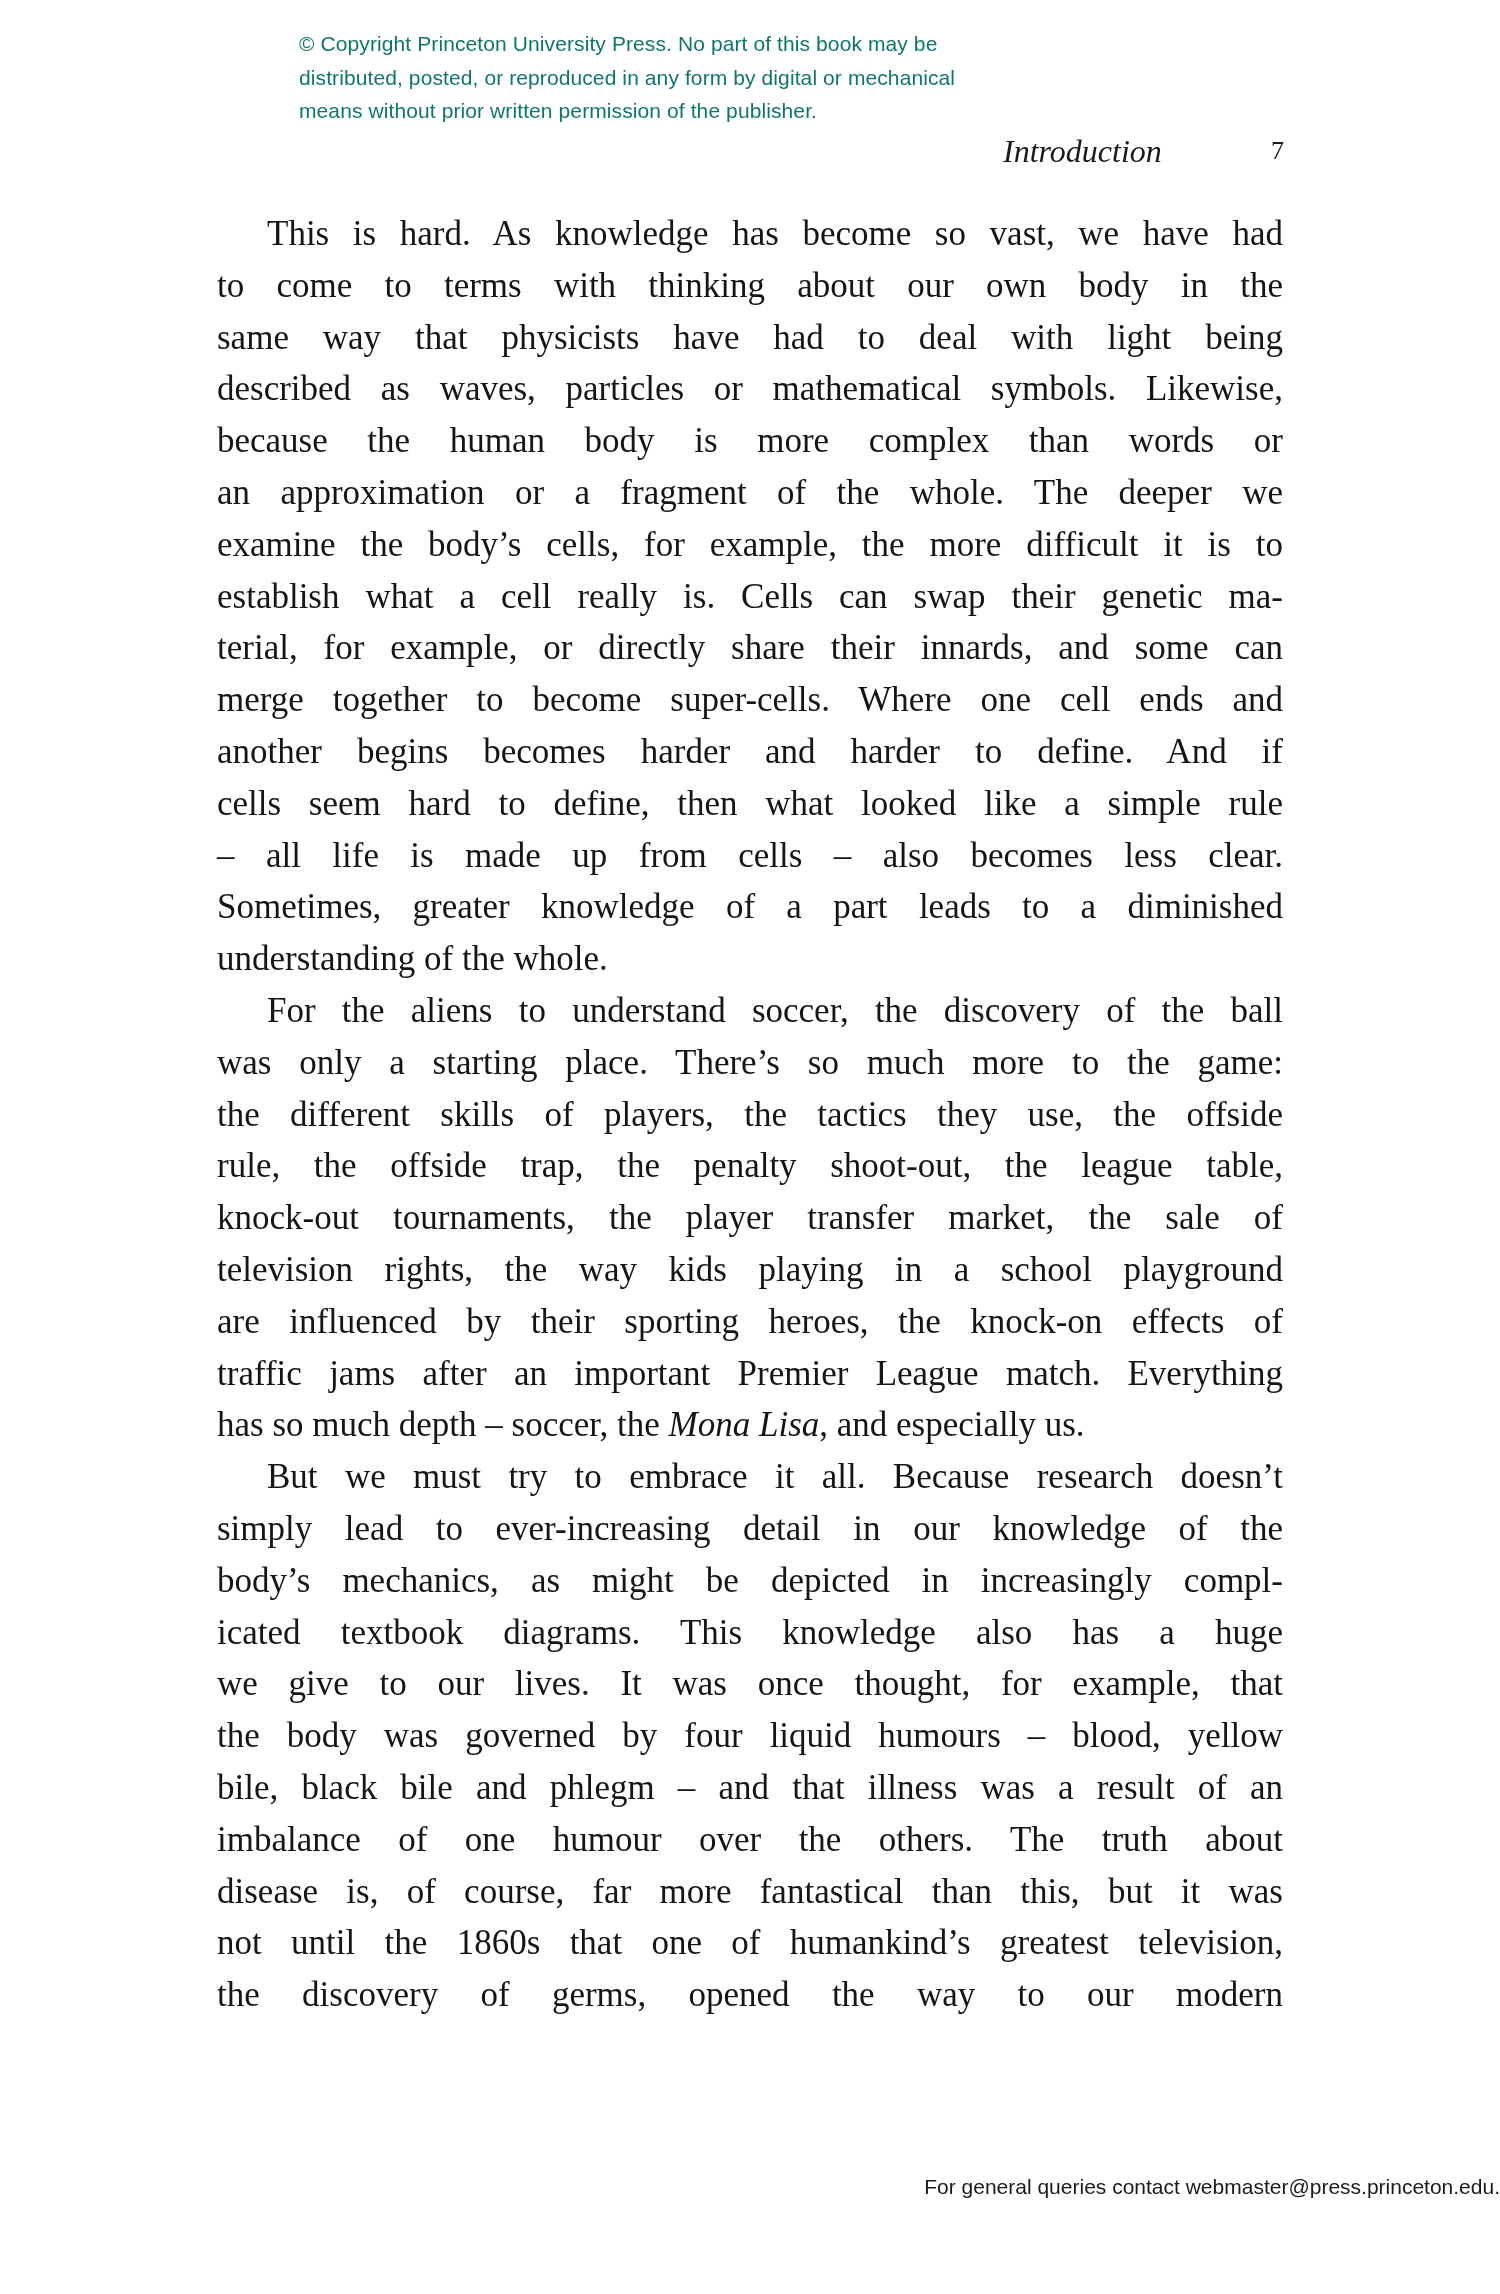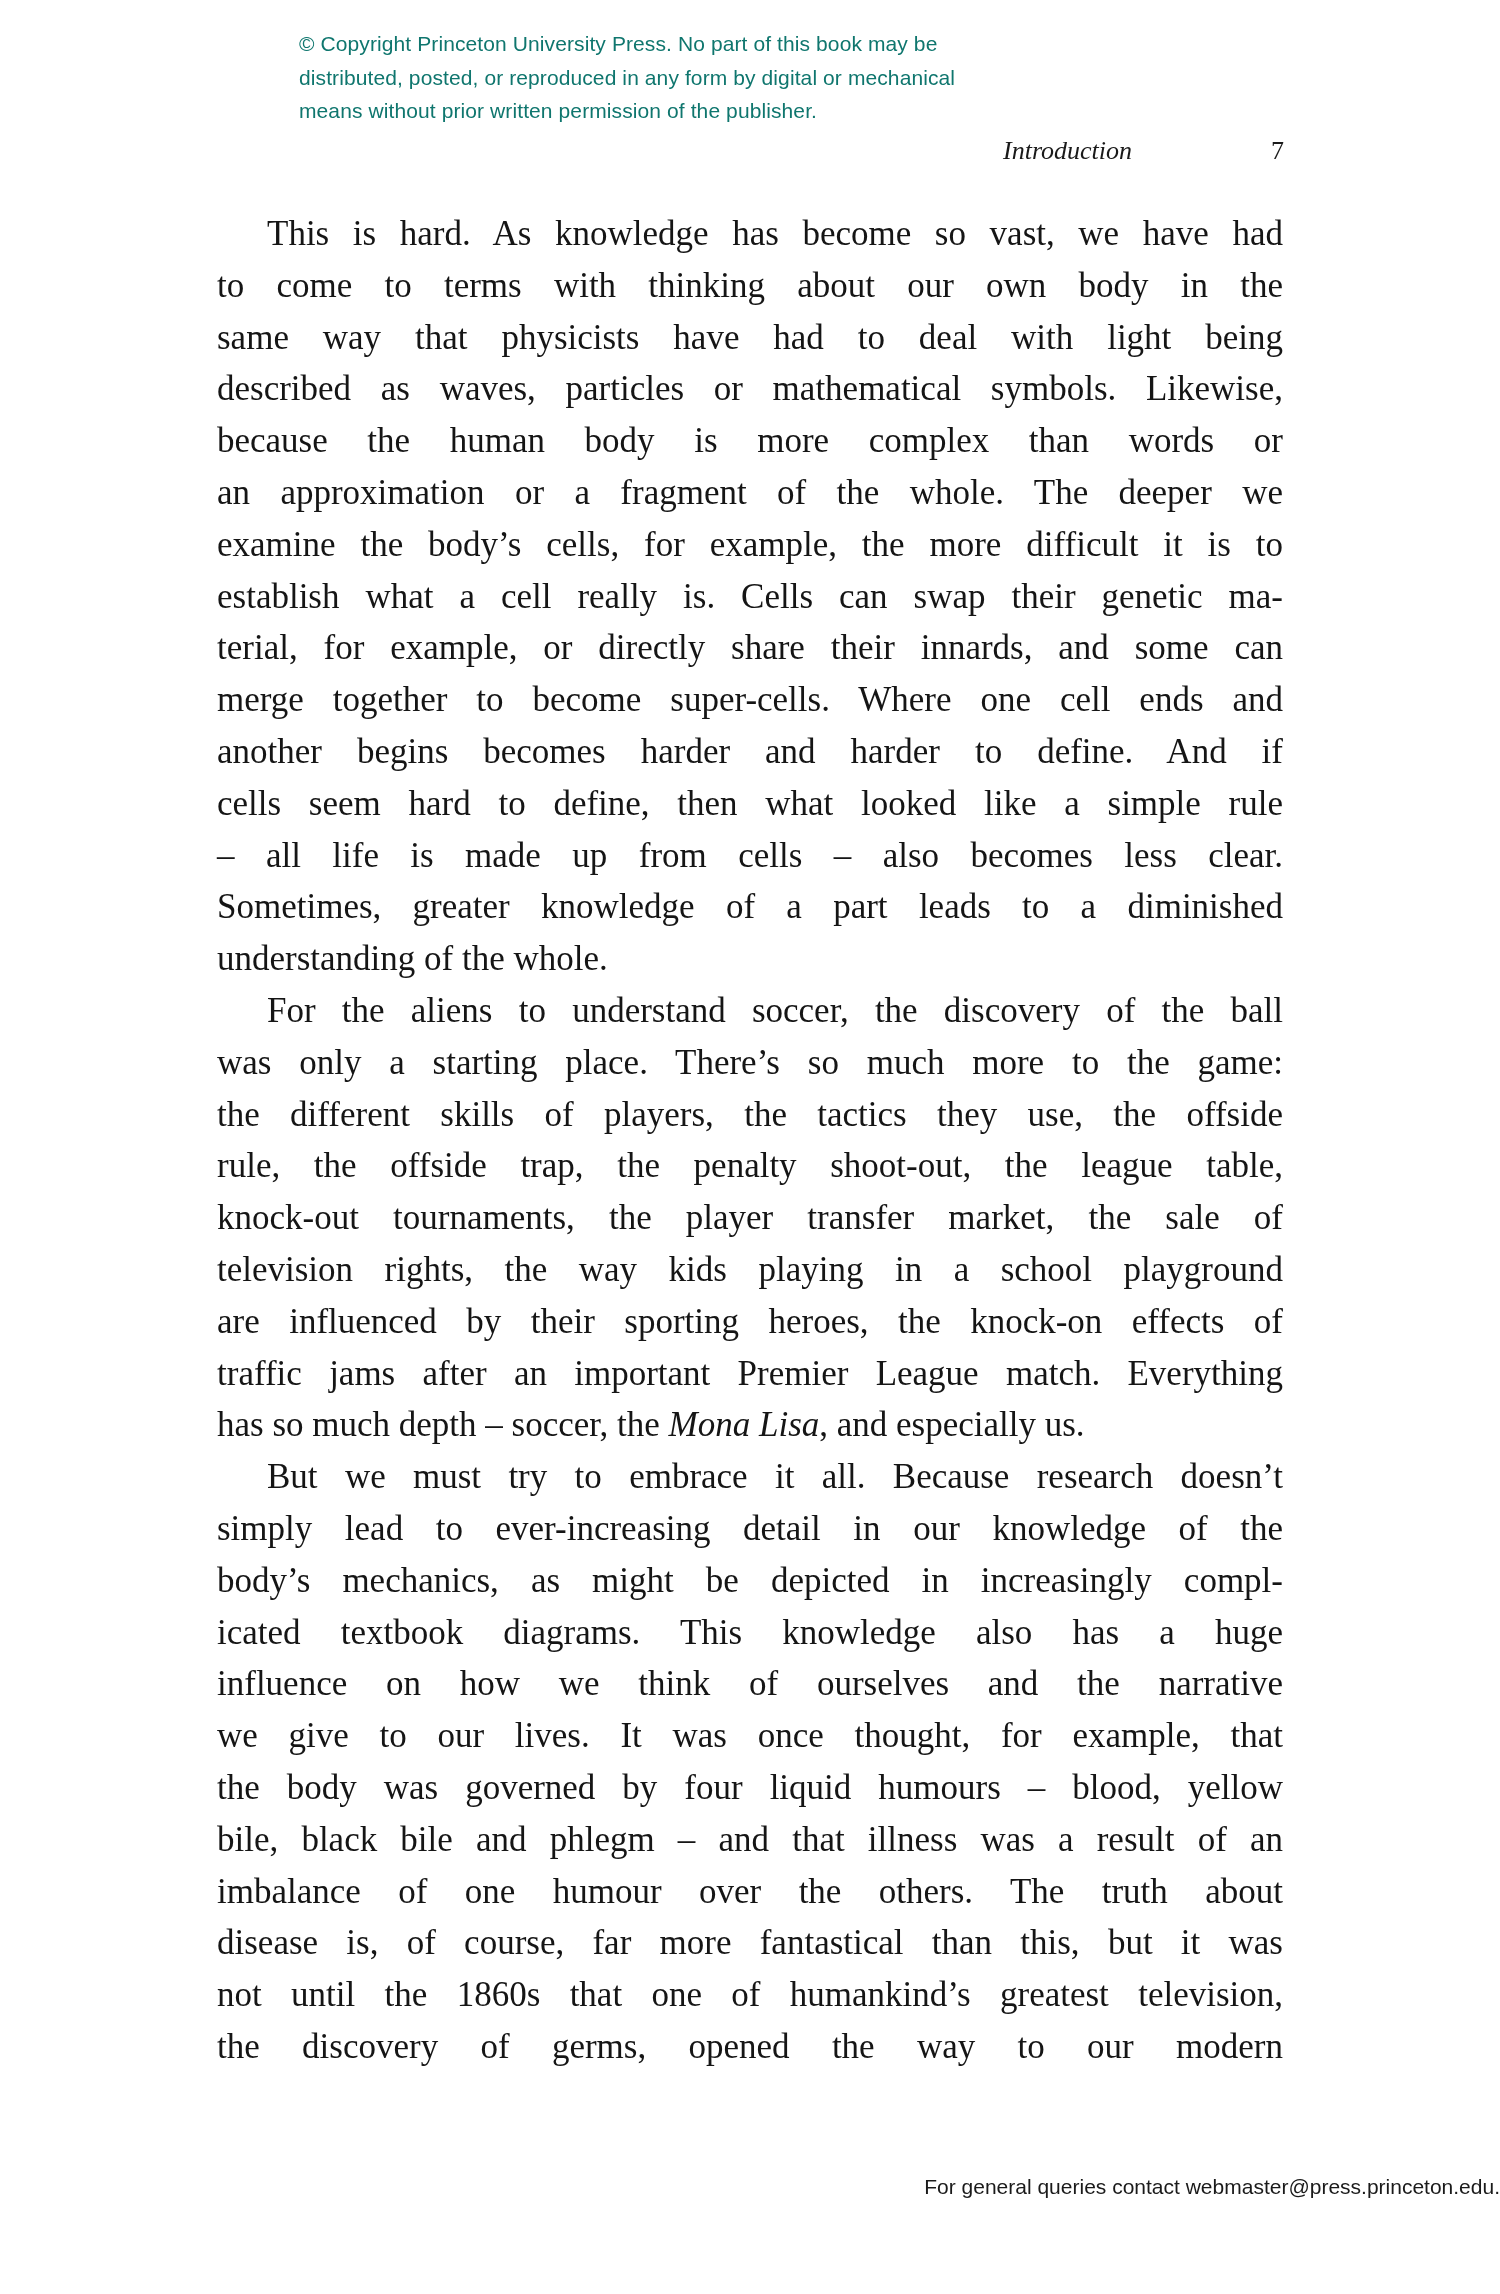--- a/index.html
+++ b/index.html
@@ -25,21 +25,21 @@
       color: #0f766e;
       letter-spacing: 0.1px;
     }
     .copyright div { white-space: nowrap; }
     .running-head {
       position: absolute;
       left: 1003px;
       top: 133px;
       font-family: "Liberation Serif", serif;
       font-style: italic;
-      font-size: 26px;
+      font-size: 32px;
       line-height: 36px;
       color: #1a1a1a;
       white-space: nowrap;
     }
     .page-number {
       position: absolute;
       left: 1264px;
       top: 133px;
       width: 20px;
       text-align: right;
@@ -124,21 +124,20 @@
     <span class="line">are influenced by their sporting heroes, the knock-on effects of</span>
     <span class="line">traffic jams after an important Premier League match. Everything</span>
     <span class="line last"><span>has so much depth – soccer, the </span><em>Mona Lisa</em><span>, and especially us.</span></span>
   </div>
 
   <div>
     <span class="line indent">But we must try to embrace it all. Because research doesn’t</span>
     <span class="line">simply lead to ever-increasing detail in our knowledge of the</span>
     <span class="line">body’s mechanics, as might be depicted in increasingly compl-</span>
     <span class="line">icated textbook diagrams. This knowledge also has a huge</span>
-    <span class="line">influence on how we think of ourselves and the narrative</span>
     <span class="line">we give to our lives. It was once thought, for example, that</span>
     <span class="line">the body was governed by four liquid humours – blood, yellow</span>
     <span class="line">bile, black bile and phlegm – and that illness was a result of an</span>
     <span class="line">imbalance of one humour over the others. The truth about</span>
     <span class="line">disease is, of course, far more fantastical than this, but it was</span>
     <span class="line">not until the 1860s that one of humankind’s greatest television,</span>
     <span class="line">the discovery of germs, opened the way to our modern</span>
   </div>
 </div>
 

